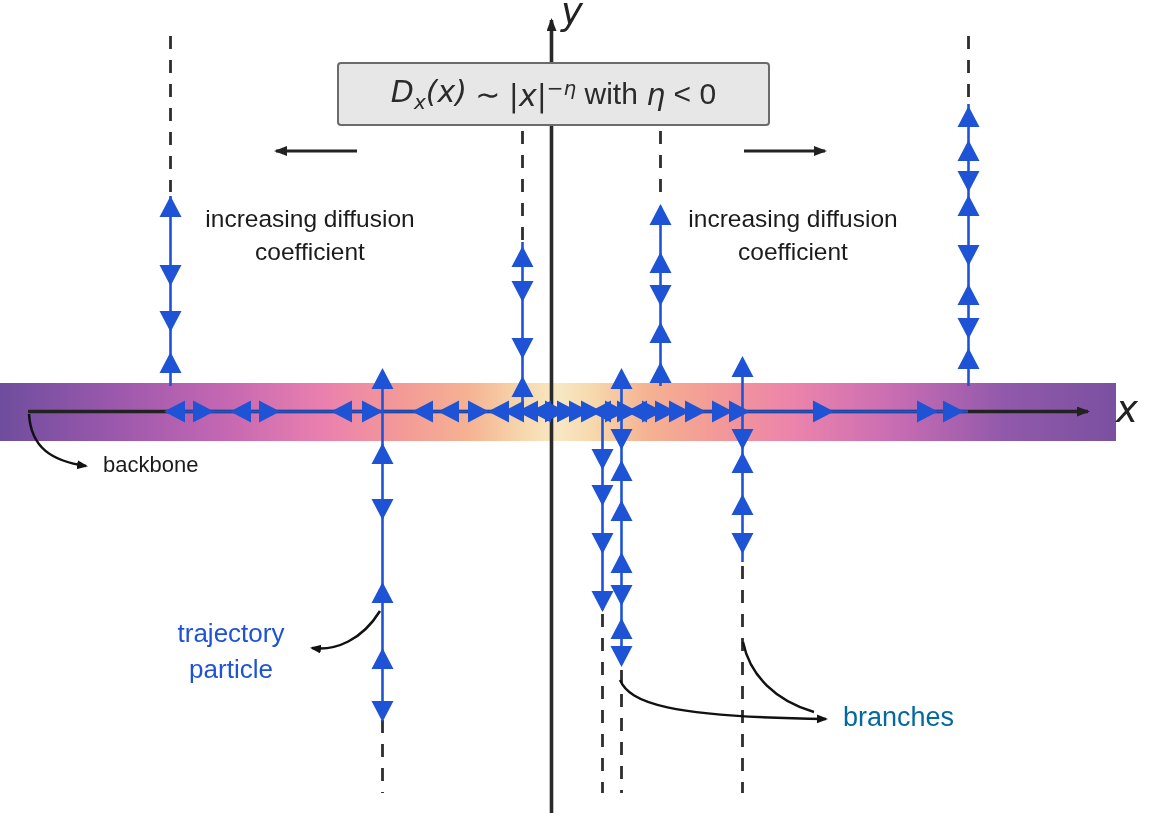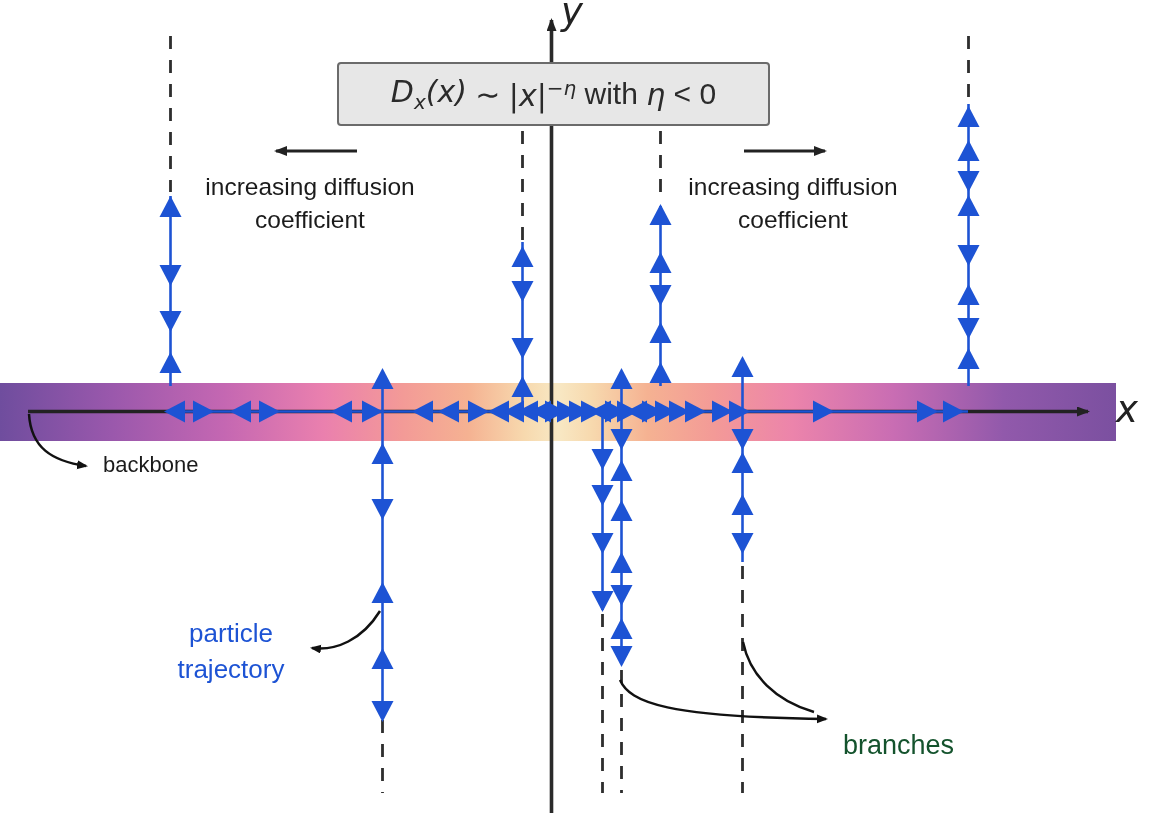--- a/index.html
+++ b/index.html
@@ -14,27 +14,27 @@
     border-radius:4px;
     display:flex;align-items:center;justify-content:center;
     font-size:30px;color:#2b2b2b;white-space:pre;
   }
   .formula-box .math{font-style:italic;font-family:"DejaVu Sans",sans-serif;}
   .formula-box sub{font-size:20px;font-style:italic;}
   .formula-box sup{font-size:20px;font-style:italic;}
   .axis-label{font-style:italic;font-family:"DejaVu Sans",sans-serif;font-size:37px;color:#222;}
   .y-label{left:561px;top:-10px;}
   .x-label{left:1116px;top:388px;}
-  .diff-label{width:236px;text-align:center;font-size:24.5px;line-height:33px;color:#1b1b1b;}
+  .diff-label{width:236px;text-align:center;font-size:24.5px;line-height:33px;color:#1b1b1b;margin-top:32px;}
   .diff-left{left:192px;top:170px;}
   .diff-right{left:675px;top:170px;}
   .backbone-label{left:103px;top:452px;font-size:22px;color:#1b1b1b;}
   .particle-label{left:155px;top:615px;width:152px;text-align:center;
                   font-size:26px;line-height:36px;color:var(--blue,#1d53d4);}
-  .branches-label{left:843px;top:730px;font-size:27px;color:#14532d;}
+  .branches-label{left:843px;top:702px;font-size:27px;color:#0369a1;}
 </style>
 </head>
 <body>
 
 <div id="canvas">
 
 <svg id="diagram-svg" width="1158" height="813" viewBox="0 0 1158 813">
   <defs>
     <linearGradient id="bandGrad" x1="0" y1="0" x2="1" y2="0">
       <stop offset="0" stop-color="#6f4d9e"></stop>
@@ -193,18 +193,18 @@
     <div>increasing diffusion</div>
     <div>coefficient</div>
   </div>
   <div class="overlay diff-label diff-right">
     <div>increasing diffusion</div>
     <div>coefficient</div>
   </div>
 
   <div class="overlay backbone-label">backbone</div>
   <div class="overlay particle-label">
+    <div>trajectory</div>
     <div>particle</div>
-    <div>trajectory</div>
   </div>
   <div class="overlay branches-label">branches</div>
 
 </div>
 
 </body></html>

